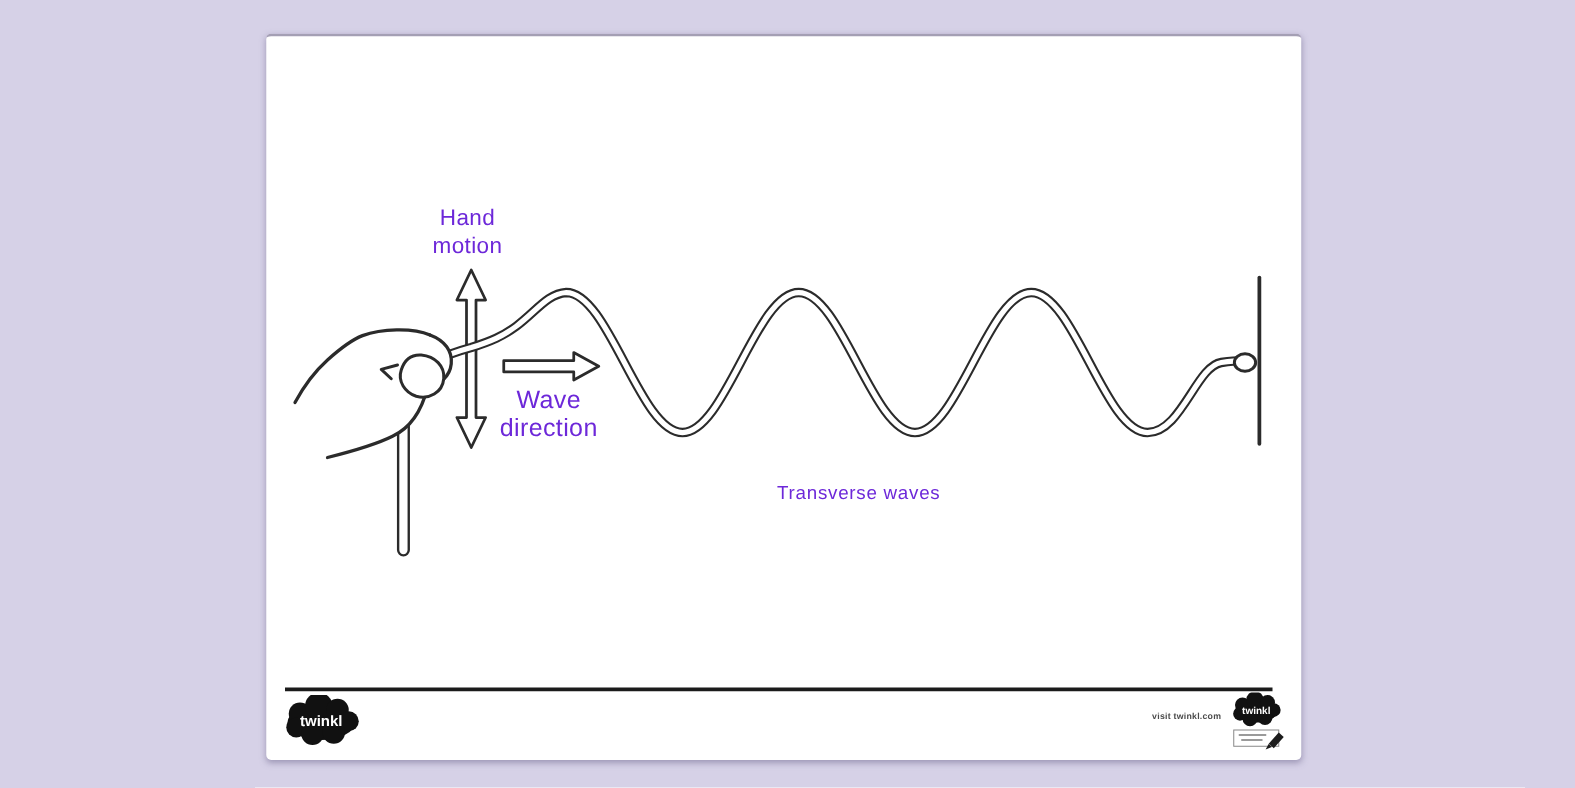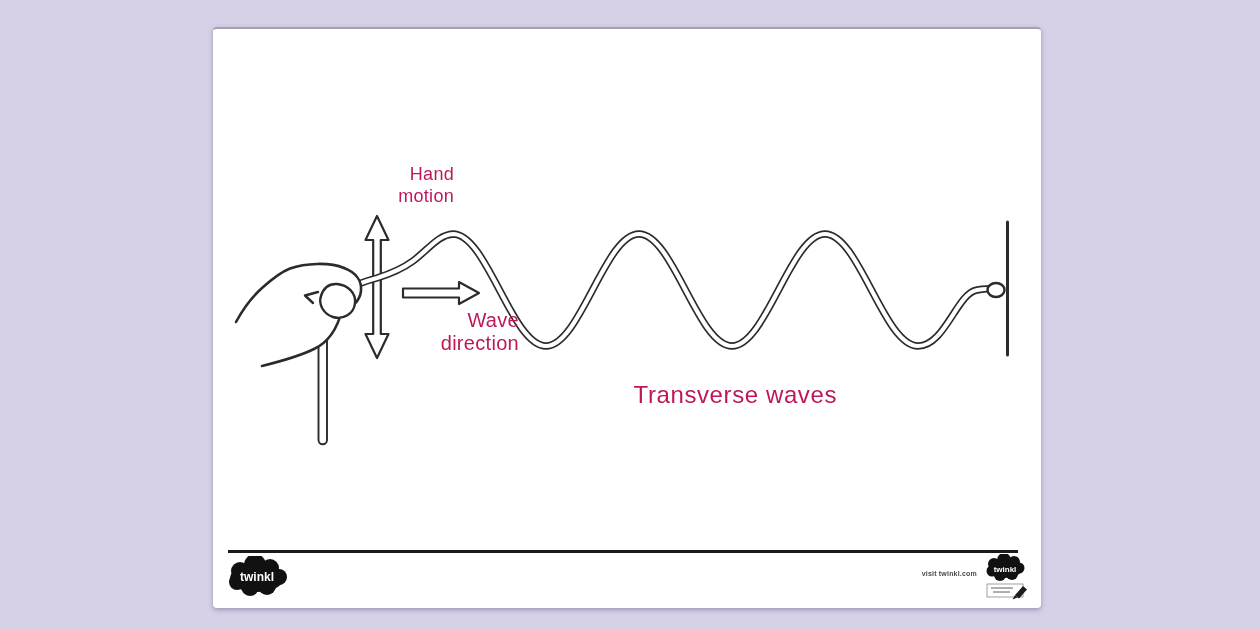--- a/index.html
+++ b/index.html
@@ -19,28 +19,28 @@
     border-radius:4px;
     box-shadow:0 2px 5px rgba(110,102,140,0.55);
     box-sizing:border-box;
   }
   svg.diagram{
     position:absolute;left:0;top:0;width:1260px;height:630px;
     pointer-events:none;
   }
   .label{
     position:absolute;
-    color:#be185d;
-    text-align:right;
+    color:#6d28d9;
+    text-align:center;
     white-space:pre-line;
     letter-spacing:0.3px;
   }
   .label.hand-motion{left:294px;top:163px;width:160px;font-size:18px;line-height:22px;}
   .label.wave-direction{left:359px;top:309px;width:160px;font-size:20px;line-height:22.5px;}
-  .label.title{left:537px;top:383px;width:300px;font-size:24px;line-height:24px;letter-spacing:0.6px;}
+  .label.title{left:537px;top:383px;width:300px;font-size:15px;line-height:24px;letter-spacing:0.6px;}
   .footer-line{
     position:absolute;
     left:228px;top:550px;
     width:790px;height:3px;
     background:#1b1b1b;
   }
   .visit-text{
     position:absolute;
     left:877px;top:570px;width:100px;
     font-size:7px;color:#4a4a4a;

